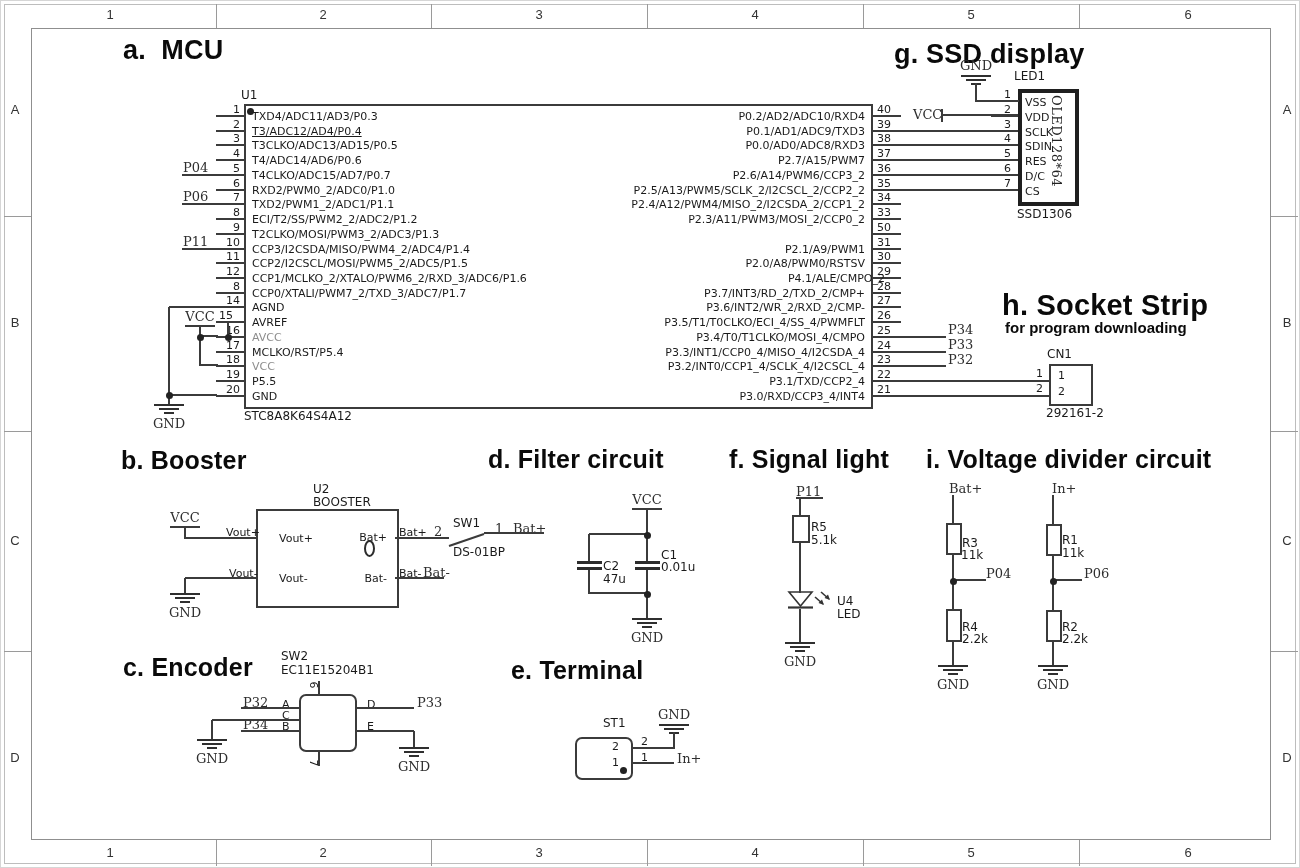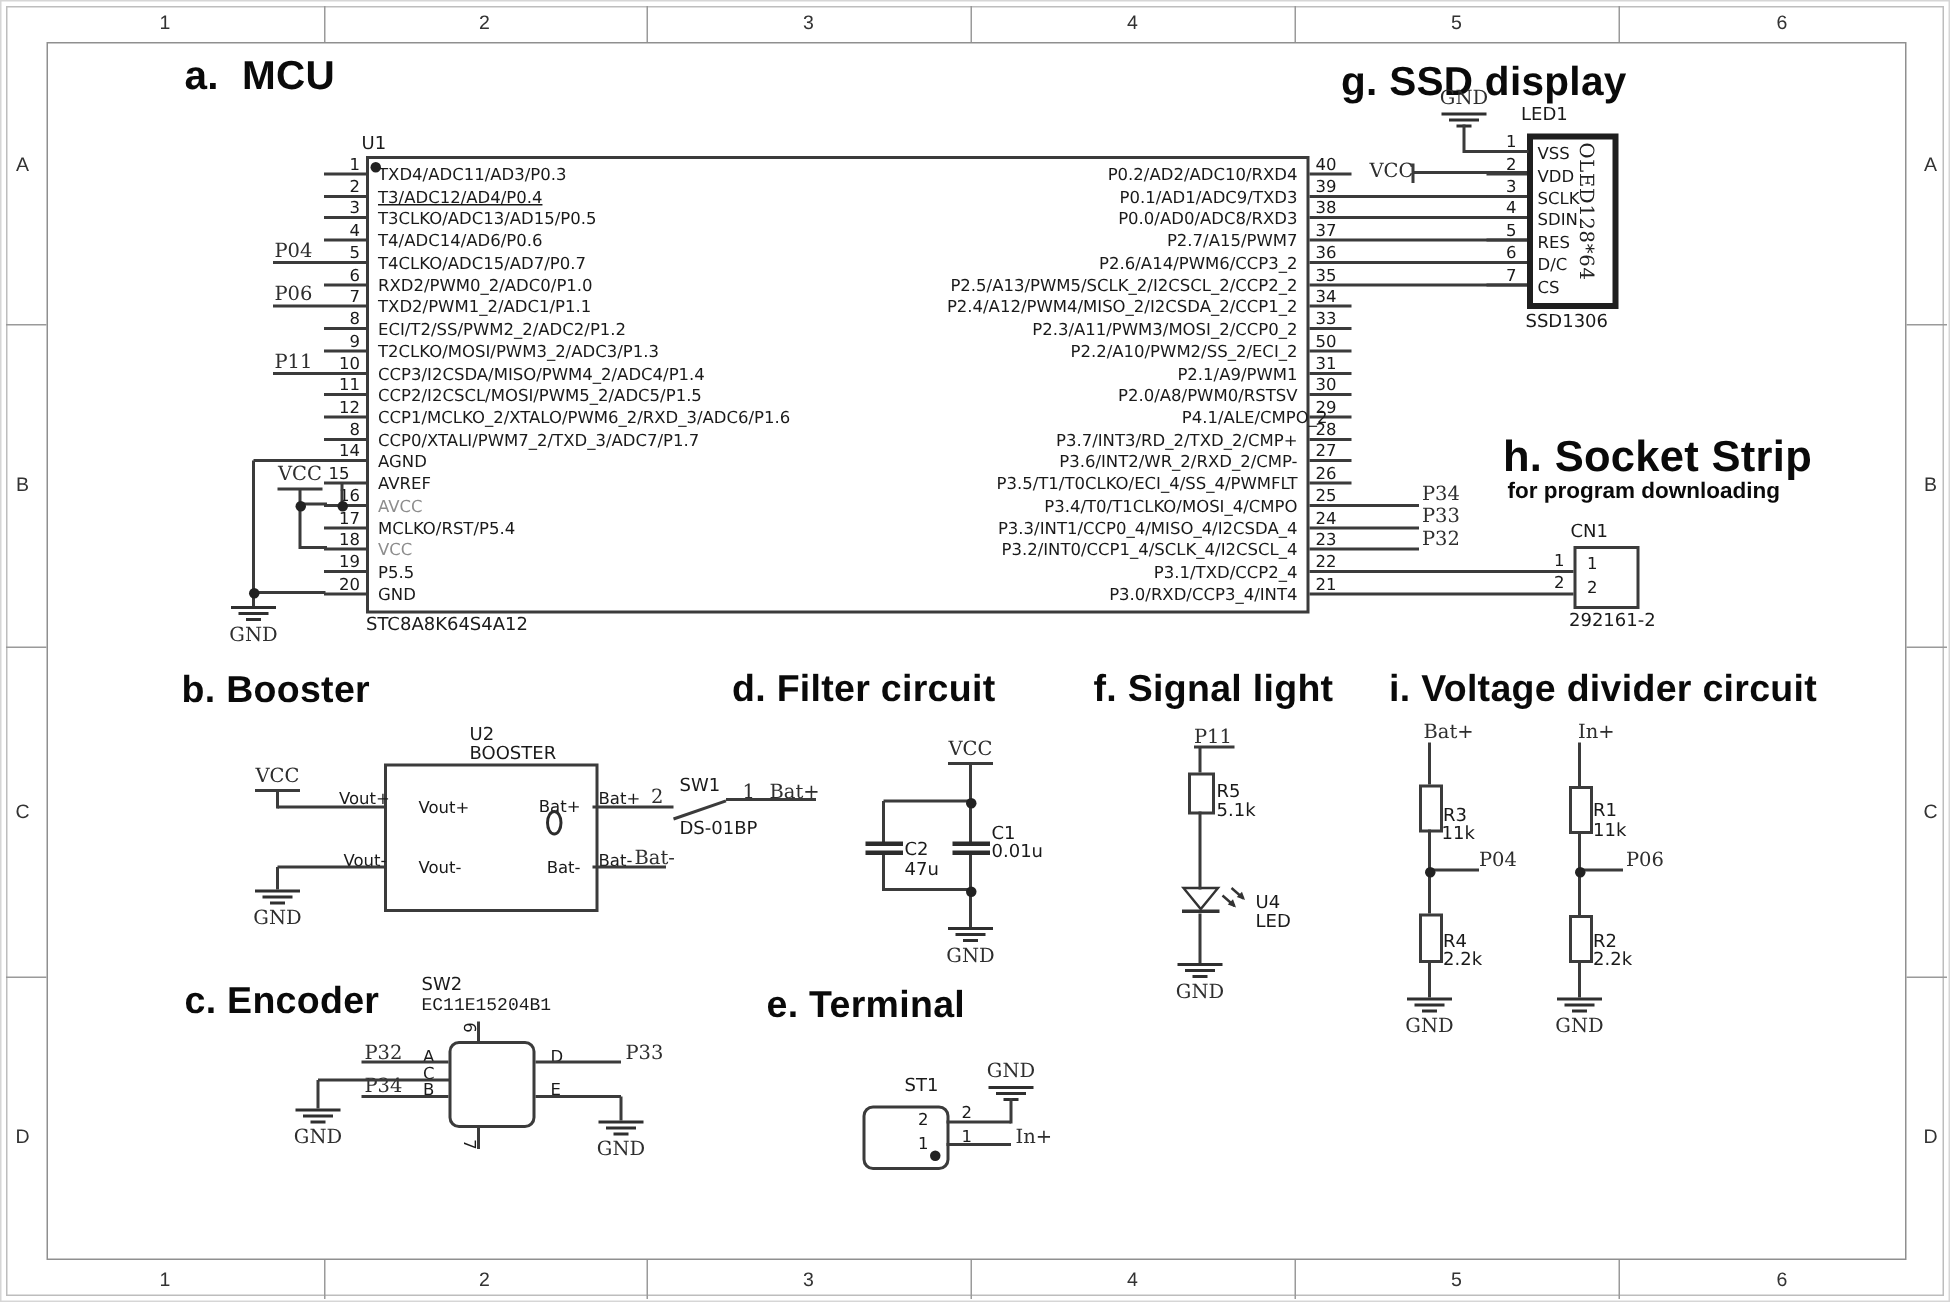--- a/index.html
+++ b/index.html
@@ -114,21 +114,21 @@
     <line x1="11" y1="18.5" x2="36" y2="18.5" stroke="#333" stroke-width="2.2"></line>
     <line x1="38" y1="8" x2="46" y2="15" stroke="#333" stroke-width="1.6"></line>
     <polygon points="47,16 41.5,14 45,10.5" fill="#333"></polygon>
     <line x1="44" y1="3" x2="52" y2="10" stroke="#333" stroke-width="1.6"></line>
     <polygon points="53,11 47.5,9 51,5.5" fill="#333"></polygon>
   </svg>
   <div class="lbl" style="left:836px;top:594px;">U4</div>
   <div class="lbl" style="left:836px;top:607px;">LED</div>
 
   <div class="lbl" style="left:280px;top:649px;">SW2</div>
-  <div class="lbl" style="left:280px;top:663px;font-family:Liberation Mono, monospace;">EC11E15204B1</div>
+  <div class="lbl" style="left:280px;top:663px;">EC11E15204B1</div>
   <div class="box round" style="left:298px;top:693px;width:54px;height:54px;"></div>
   <div class="pin-num rot90" style="left:308px;top:678px;">6</div>
   <div class="pin-num rot90" style="left:308px;top:756px;">7</div>
   <div class="pin-name" style="left:281px;top:697px;">A</div>
   <div class="pin-name" style="left:281px;top:708px;">C</div>
   <div class="pin-name" style="left:281px;top:719px;">B</div>
   <div class="pin-name" style="left:366px;top:697px;">D</div>
   <div class="pin-name" style="left:366px;top:719px;">E</div>
   <div class="net" style="left:242px;top:695px;">P32</div>
   <div class="net" style="left:242px;top:717px;">P34</div>
@@ -276,21 +276,20 @@
     <div class="pin-num" style="left: 876px; top: 176.65px;">35</div>
     <div class="pin-name ralign" style="left: 500px; top: 182.65px; width: 364px;">P2.5/A13/PWM5/SCLK_2/I2CSCL_2/CCP2_2</div>
     <div class="wh" style="left: 872px; top: 202.38px; width: 28px;"></div>
     <div class="pin-num" style="left: 876px; top: 191.38px;">34</div>
     <div class="pin-name ralign" style="left: 500px; top: 197.38px; width: 364px;">P2.4/A12/PWM4/MISO_2/I2CSDA_2/CCP1_2</div>
     <div class="wh" style="left: 872px; top: 217.11px; width: 28px;"></div>
     <div class="pin-num" style="left: 876px; top: 206.11px;">33</div>
     <div class="pin-name ralign" style="left: 500px; top: 212.11px; width: 364px;">P2.3/A11/PWM3/MOSI_2/CCP0_2</div>
     <div class="wh" style="left: 872px; top: 231.84px; width: 28px;"></div>
     <div class="pin-num" style="left: 876px; top: 220.84px;">50</div>
-    <div class="pin-name ralign" style="left: 500px; top: 226.84px; width: 364px;">P2.2/A10/PWM2/SS_2/ECI_2</div>
     <div class="wh" style="left: 872px; top: 246.57px; width: 28px;"></div>
     <div class="pin-num" style="left: 876px; top: 235.57px;">31</div>
     <div class="pin-name ralign" style="left: 500px; top: 241.57px; width: 364px;">P2.1/A9/PWM1</div>
     <div class="wh" style="left: 872px; top: 261.3px; width: 28px;"></div>
     <div class="pin-num" style="left: 876px; top: 250.3px;">30</div>
     <div class="pin-name ralign" style="left: 500px; top: 256.3px; width: 364px;">P2.0/A8/PWM0/RSTSV</div>
     <div class="wh" style="left: 872px; top: 276.03px; width: 28px;"></div>
     <div class="pin-num" style="left: 876px; top: 265.03px;">29</div>
     <div class="pin-name ralign" style="left: 480px; top: 271.03px; width: 364px; margin-left: 40px;">P4.1/ALE/CMPO_2</div>
     <div class="wh" style="left: 872px; top: 290.76px; width: 28px;"></div>

